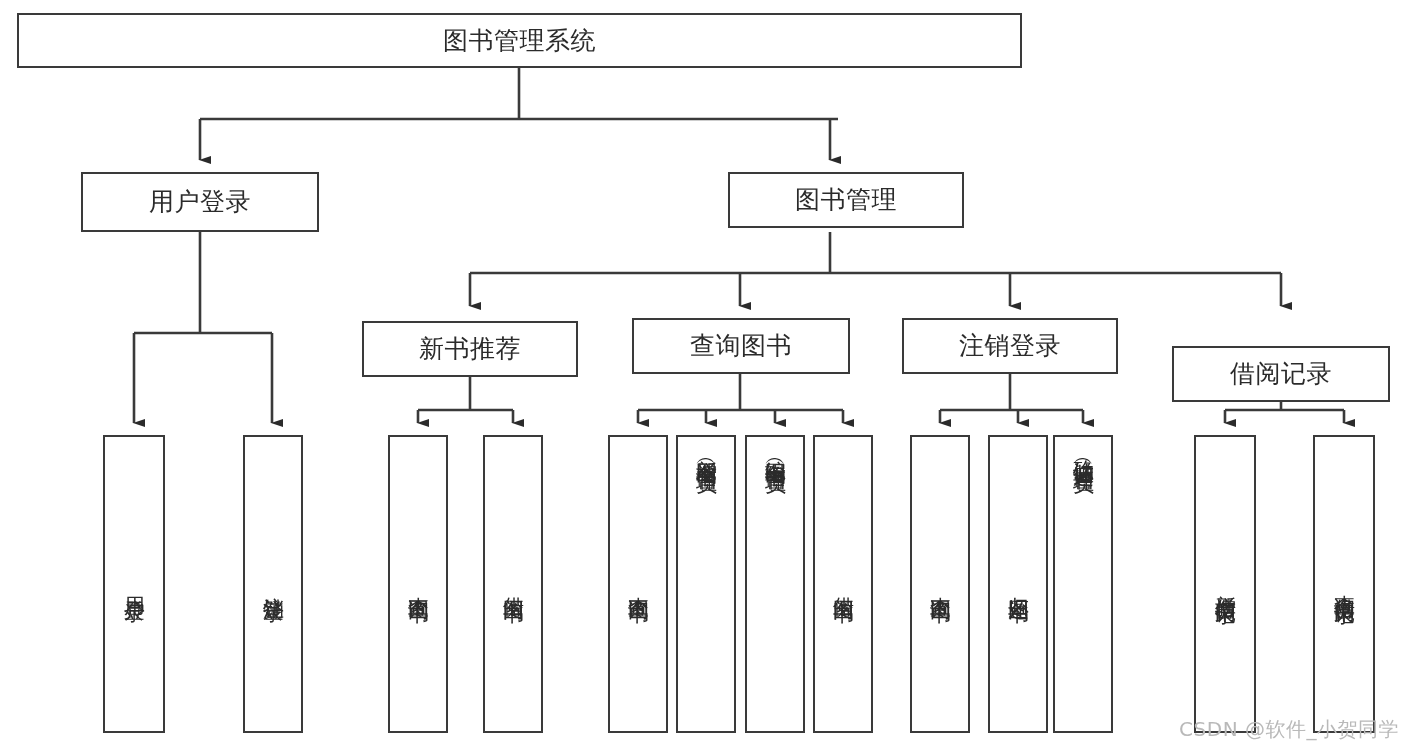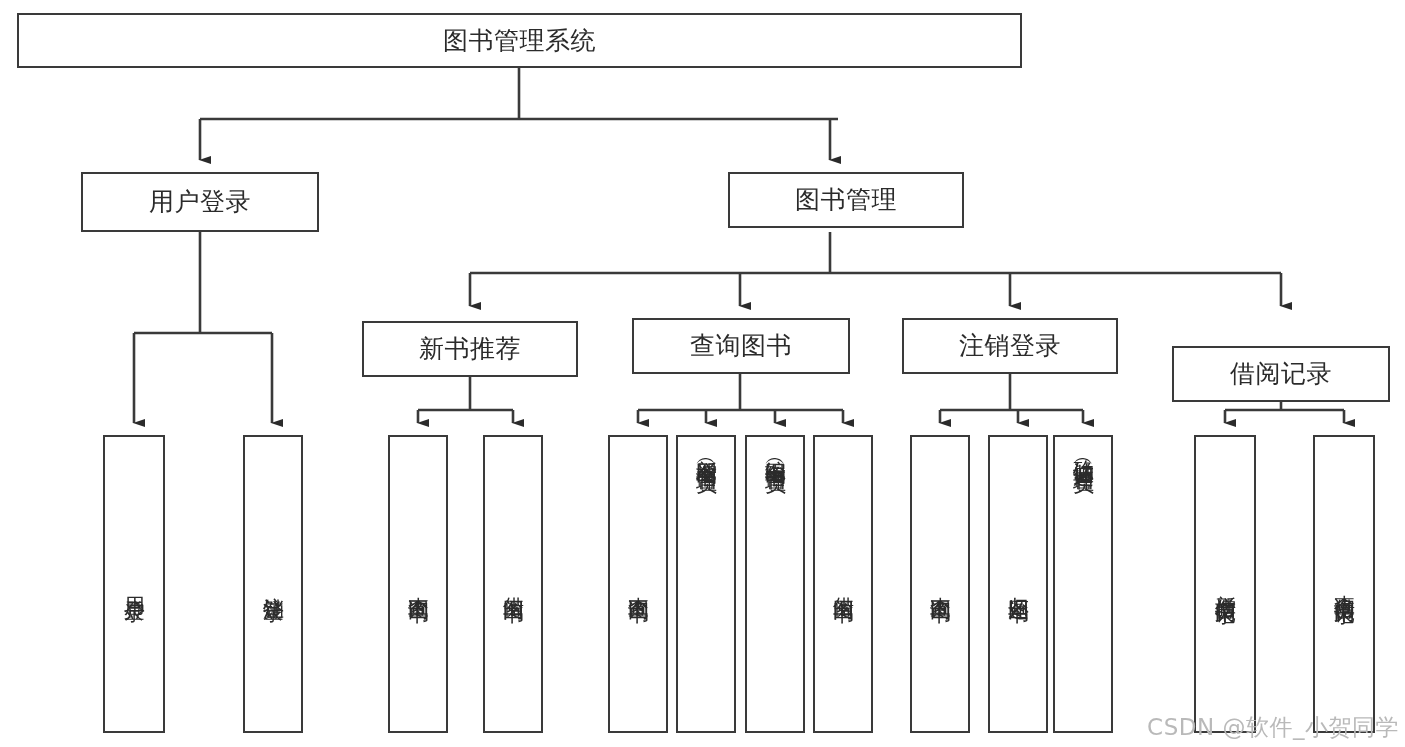--- a/index.html
+++ b/index.html
@@ -60,21 +60,21 @@
     margin-bottom: auto;
   }
   .vert.center {
     align-items: center;
     padding-top: 0;
   }
   .watermark {
     position: absolute;
     right: 6px;
     bottom: 4px;
-    font-size: 23px;
+    font-size: 20px;
     color: #b9b9b9;
     letter-spacing: 0.5px;
     white-space: nowrap;
     pointer-events: none;
   }
 </style>
 </head>
 <body>
 
 <div id="canvas">

